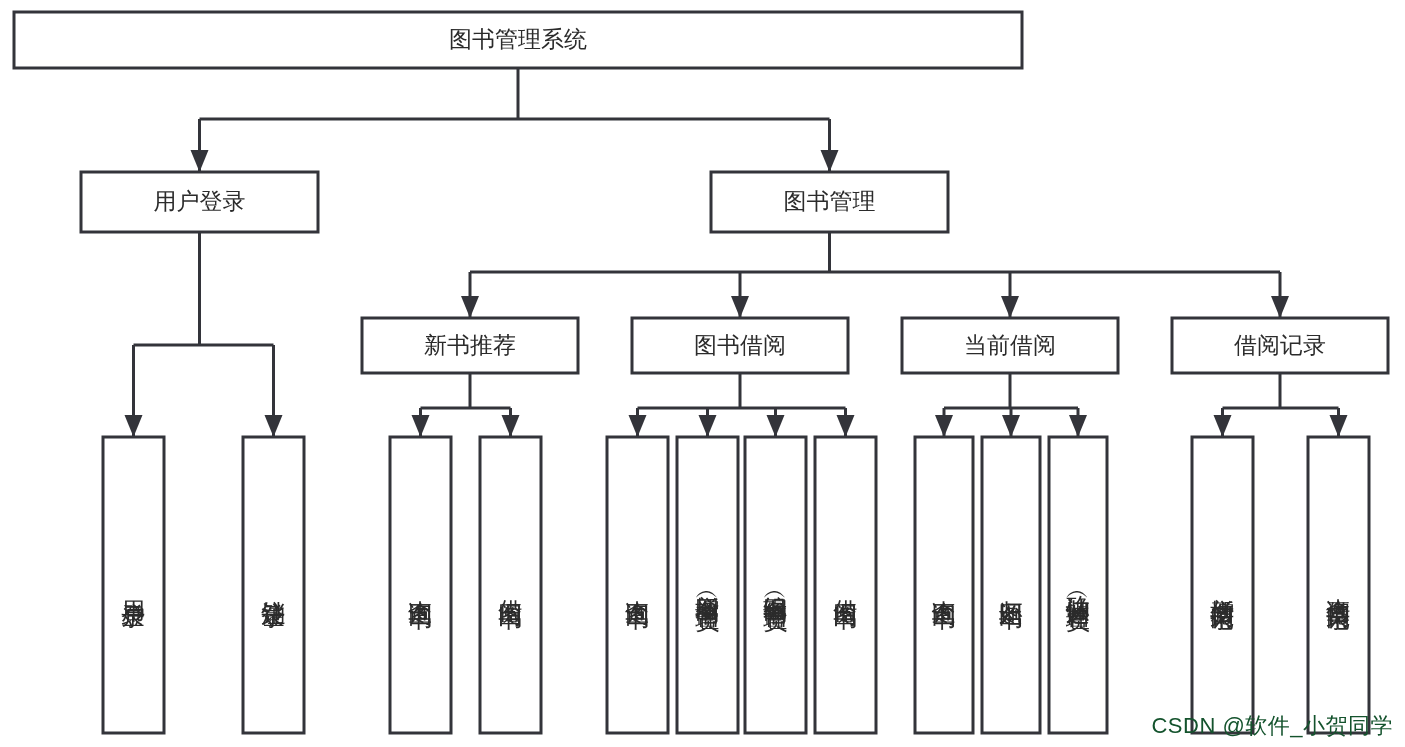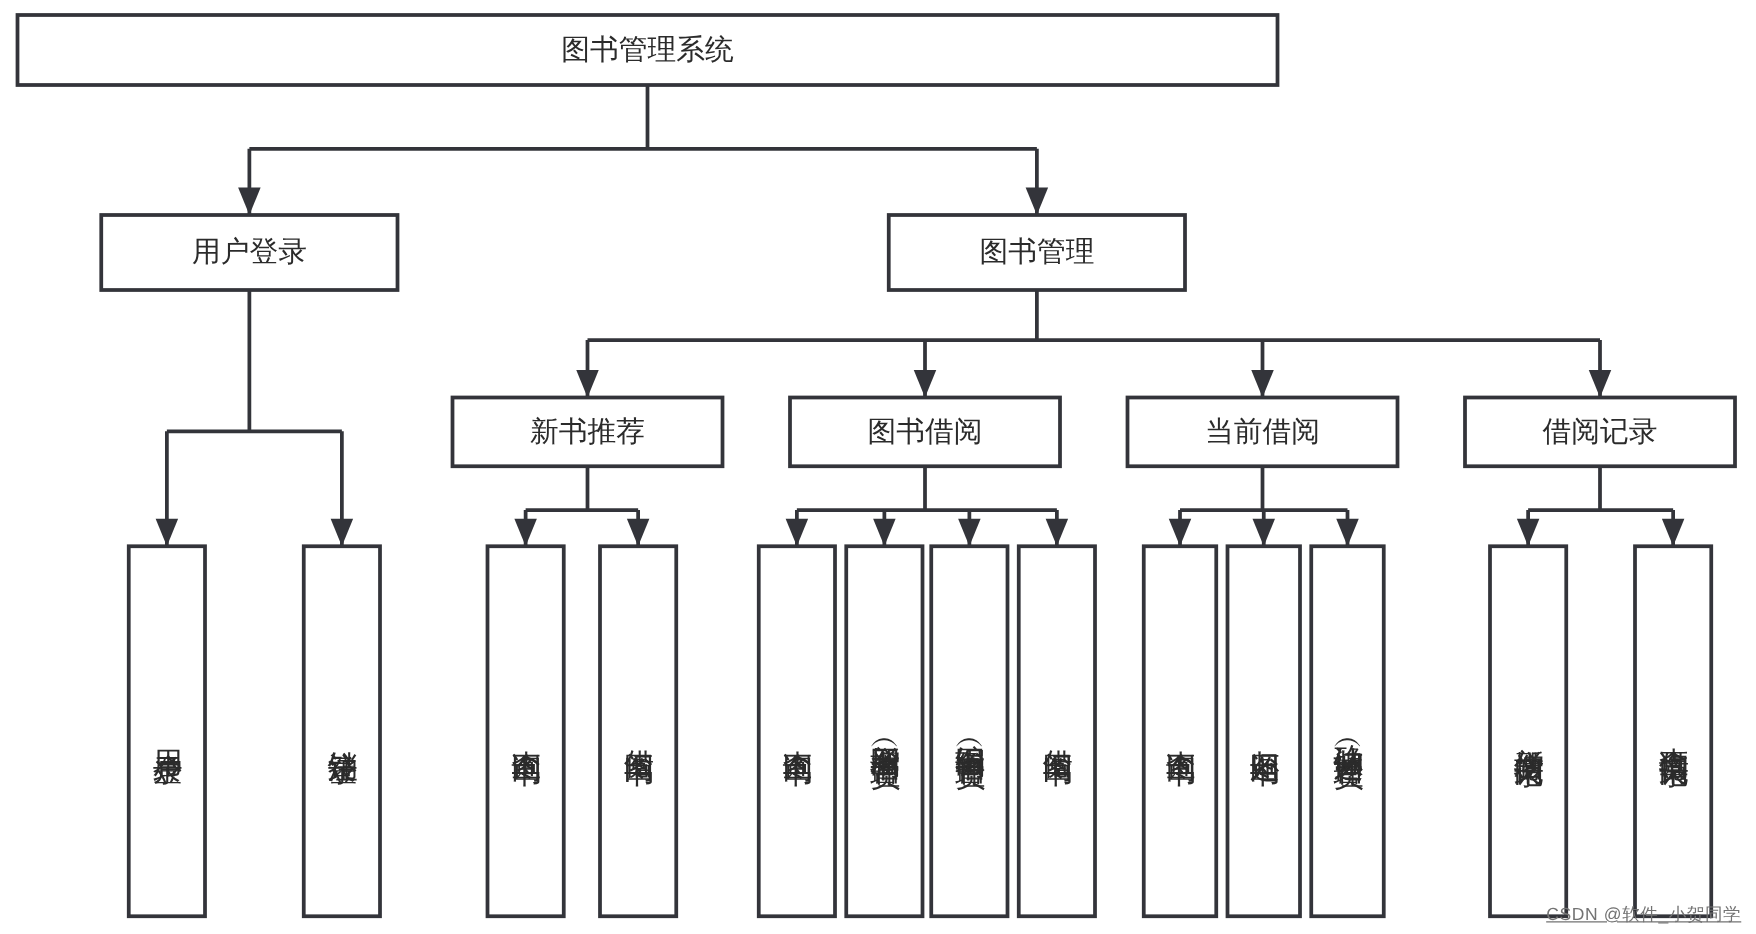--- a/index.html
+++ b/index.html
@@ -35,25 +35,24 @@
     line-height:1.06;
     letter-spacing:2px;
     color:#2b2b2b;
     white-space:nowrap;
   }
   .watermark{
     position:absolute;
     right:12px;
     bottom:6px;
     font-family:"Liberation Sans","DejaVu Sans",sans-serif;
-    font-size:14px;
-    color:#737373;
+    font-size:22px;
+    color:#14532d;
     letter-spacing:.5px;
     user-select:none;
-    text-decoration:underline;
   }
 </style>
 </head>
 <body>
 
 <div id="stage">
   <svg id="diagram" viewBox="0 0 1405 747">
     <g id="edges-layer">
         <g>
           <line x1="518" y1="68" x2="518" y2="119" class="edge"></line>

